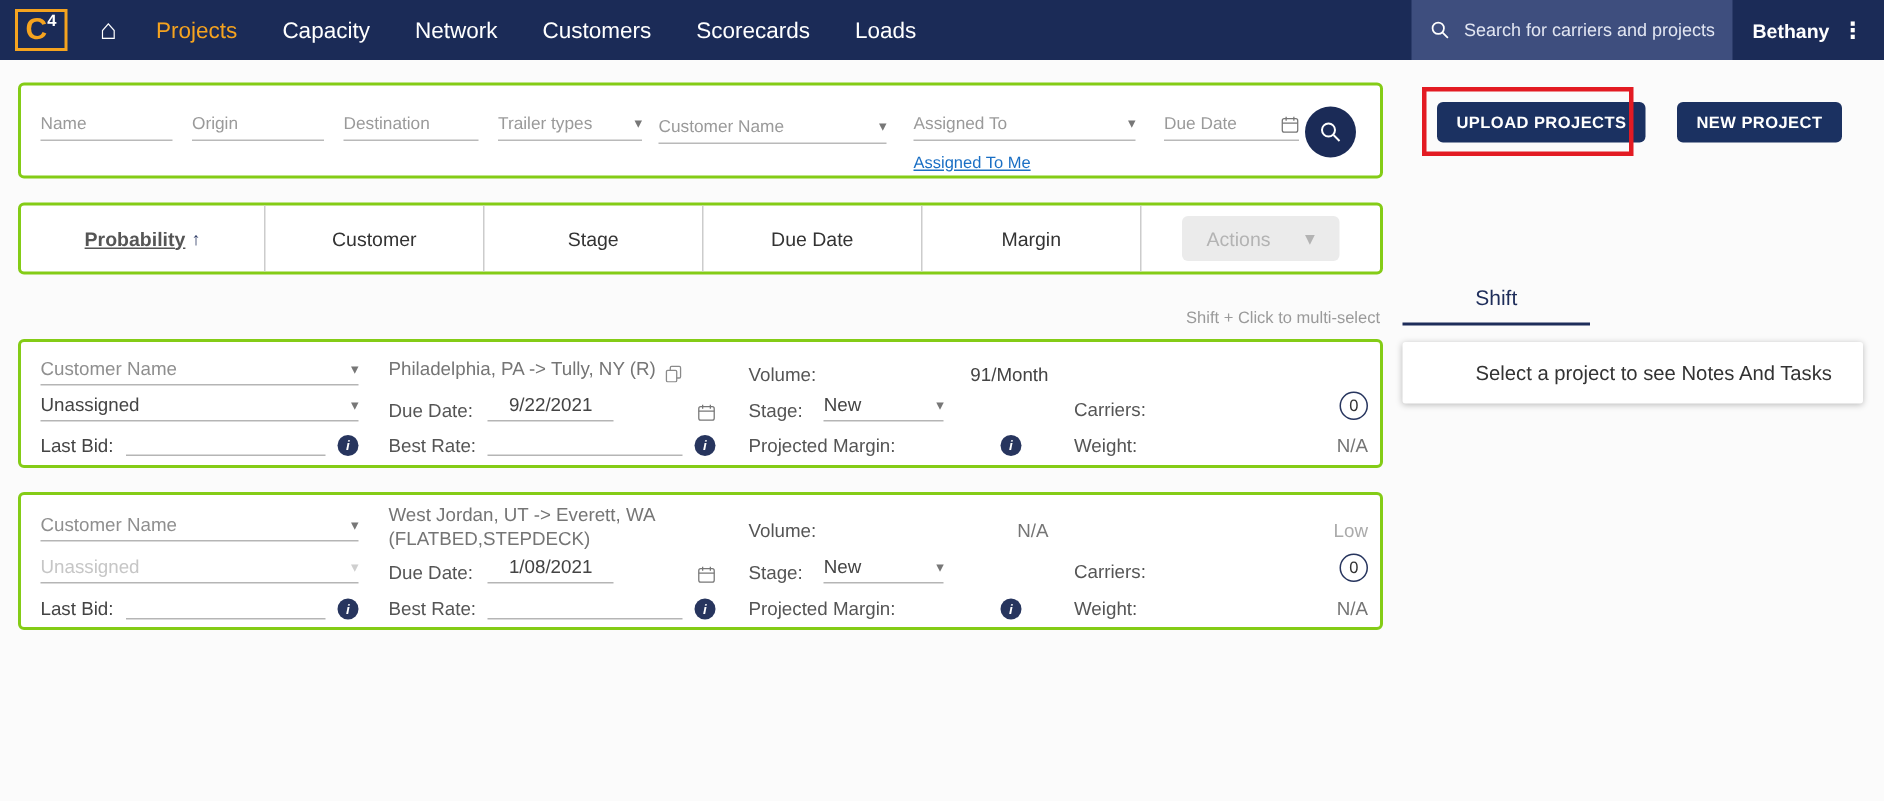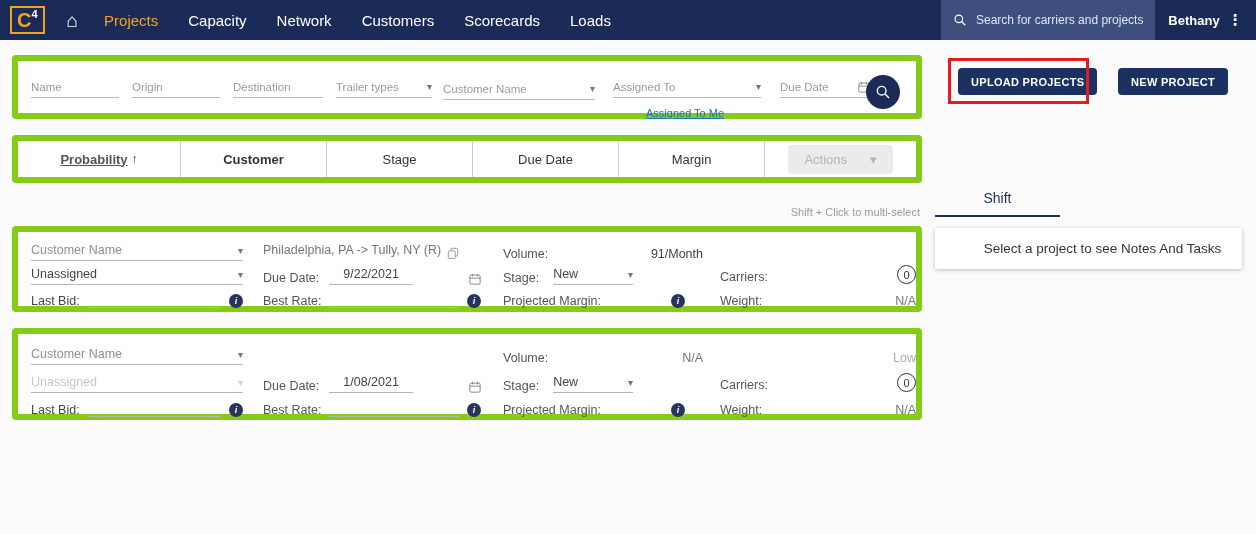--- a/index.html
+++ b/index.html
@@ -15,21 +15,21 @@
   .nav { display:flex; margin-left:26px; gap:30px; font-size:15px; }
   .nav .item { cursor:pointer; white-space:nowrap; }
   .nav .item.active { color:#f5a31f; }
   .topsearch { margin-left:auto; width:214px; height:40px; background:#3e4e7e; display:flex; align-items:center; padding:0 12px; gap:9px; }
   .topsearch input { flex:1; background:transparent; border:none; outline:none; color:#fff; font-size:12px; font-family:inherit; }
   .topsearch input::placeholder { color:#e2e6f2; }
   .userbox { width:101px; display:flex; align-items:center; justify-content:center; gap:8px; font-size:13px; font-weight:bold; }
   .kebab { font-size:15px; cursor:pointer; }
 
   
-  .panel { position:absolute; background:#fff; border:6px solid #84cc16; border-radius:4px; }
+  .panel { position:absolute; background:#fff; border:2px solid #84cc16; border-radius:4px; }
 
   
   .filterbar { left:12px; top:55px; width:910px; height:64px; }
   .f-field { position:absolute; border-bottom:1px solid #b9b9b9; font-size:11.5px; color:#9a9a9a; padding-bottom:4px; display:flex; align-items:flex-end; cursor:pointer; }
   .f-field input { border:none; outline:none; width:100%; font-size:11.5px; color:#444; font-family:inherit; background:transparent; }
   .f-field input::placeholder { color:#9a9a9a; }
   .f-chevron { margin-left:auto; color:#777; font-size:10px; line-height:1.2; }
   .link { position:absolute; color:#1a6fc4; font-size:11px; text-decoration:underline; cursor:pointer; }
   .searchbtn { position:absolute; right:16px; top:14px; width:34px; height:34px; border-radius:50%; background:#1b2b57; border:none; display:flex; align-items:center; justify-content:center; cursor:pointer; }
 
@@ -126,21 +126,21 @@
       <span class="f-chevron">▾</span>
     </div>
     <div class="f-field" style="left:425px; top:22px; width:152px;">
       <span>Customer Name</span>
       <span class="f-chevron">▾</span>
     </div>
     <div class="f-field" style="left:595px; top:20px; width:148px;">
       <span>Assigned To</span>
       <span class="f-chevron">▾</span>
     </div>
-    <span class="link" style="left:628px; top:46px;">Assigned To Me</span>
+    <span class="link" style="left:595px; top:46px;">Assigned To Me</span>
     <div class="f-field" style="left:762px; top:20px; width:90px;">
       <span>Due Date</span>
       <span class="f-chevron" style="display:inline-flex;">
         <svg width="12" height="12" viewBox="0 0 14 14">
             <rect x="1" y="2.5" width="12" height="10.5" rx="1.5" fill="none" stroke="#777"></rect>
             <line x1="1" y1="6" x2="13" y2="6" stroke="#777"></line>
             <line x1="4" y1="1" x2="4" y2="4" stroke="#777"></line>
             <line x1="10" y1="1" x2="10" y2="4" stroke="#777"></line>
           </svg>
       </span>
@@ -153,21 +153,21 @@
           </svg>
       </span>
     </button>
   </section>
 
   <section class="panel thead">
     <div class="th sorted" style="width:163px;">
       <span class="lbl">Probability</span>
       <span class="arrow-up">↑</span>
     </div>
-    <div class="th" style="width:146px;font-weight:bold;">
+    <div class="th" style="width:146px;">
       <span>Customer</span>
     </div>
     <div class="th" style="width:146px;">
       <span>Stage</span>
     </div>
     <div class="th" style="width:146px;">
       <span>Due Date</span>
     </div>
     <div class="th" style="width:146px;">
       <span>Margin</span>
@@ -265,20 +265,23 @@
         <span class="val">Unassigned</span>
         <span class="f-chevron">▾</span>
       </div>
       <div class="line" style="top:66px;">
         <span class="value">Last Bid:</span>
         <span class="mini-line"></span>
         <span class="info-dot">i</span>
       </div>
     </div>
     <div class="col" style="left:245px; width:218px;">
+      <div class="line" style="top:6px; height:32px; align-items:flex-start;">
+        <span class="lane">West Jordan, UT -&gt; Everett, WA (FLATBED,STEPDECK)</span>
+      </div>
       <div class="line" style="top:42px;">
         <span class="lbl">Due Date:</span>
         <span class="uline-val">1/08/2021</span>
         <span class="cal">
           <svg width="12" height="12" viewBox="0 0 14 14">
               <rect x="1" y="2.5" width="12" height="10.5" rx="1.5" fill="none" stroke="#777"></rect>
               <line x1="1" y1="6" x2="13" y2="6" stroke="#777"></line>
               <line x1="4" y1="1" x2="4" y2="4" stroke="#777"></line>
               <line x1="10" y1="1" x2="10" y2="4" stroke="#777"></line>
             </svg>

